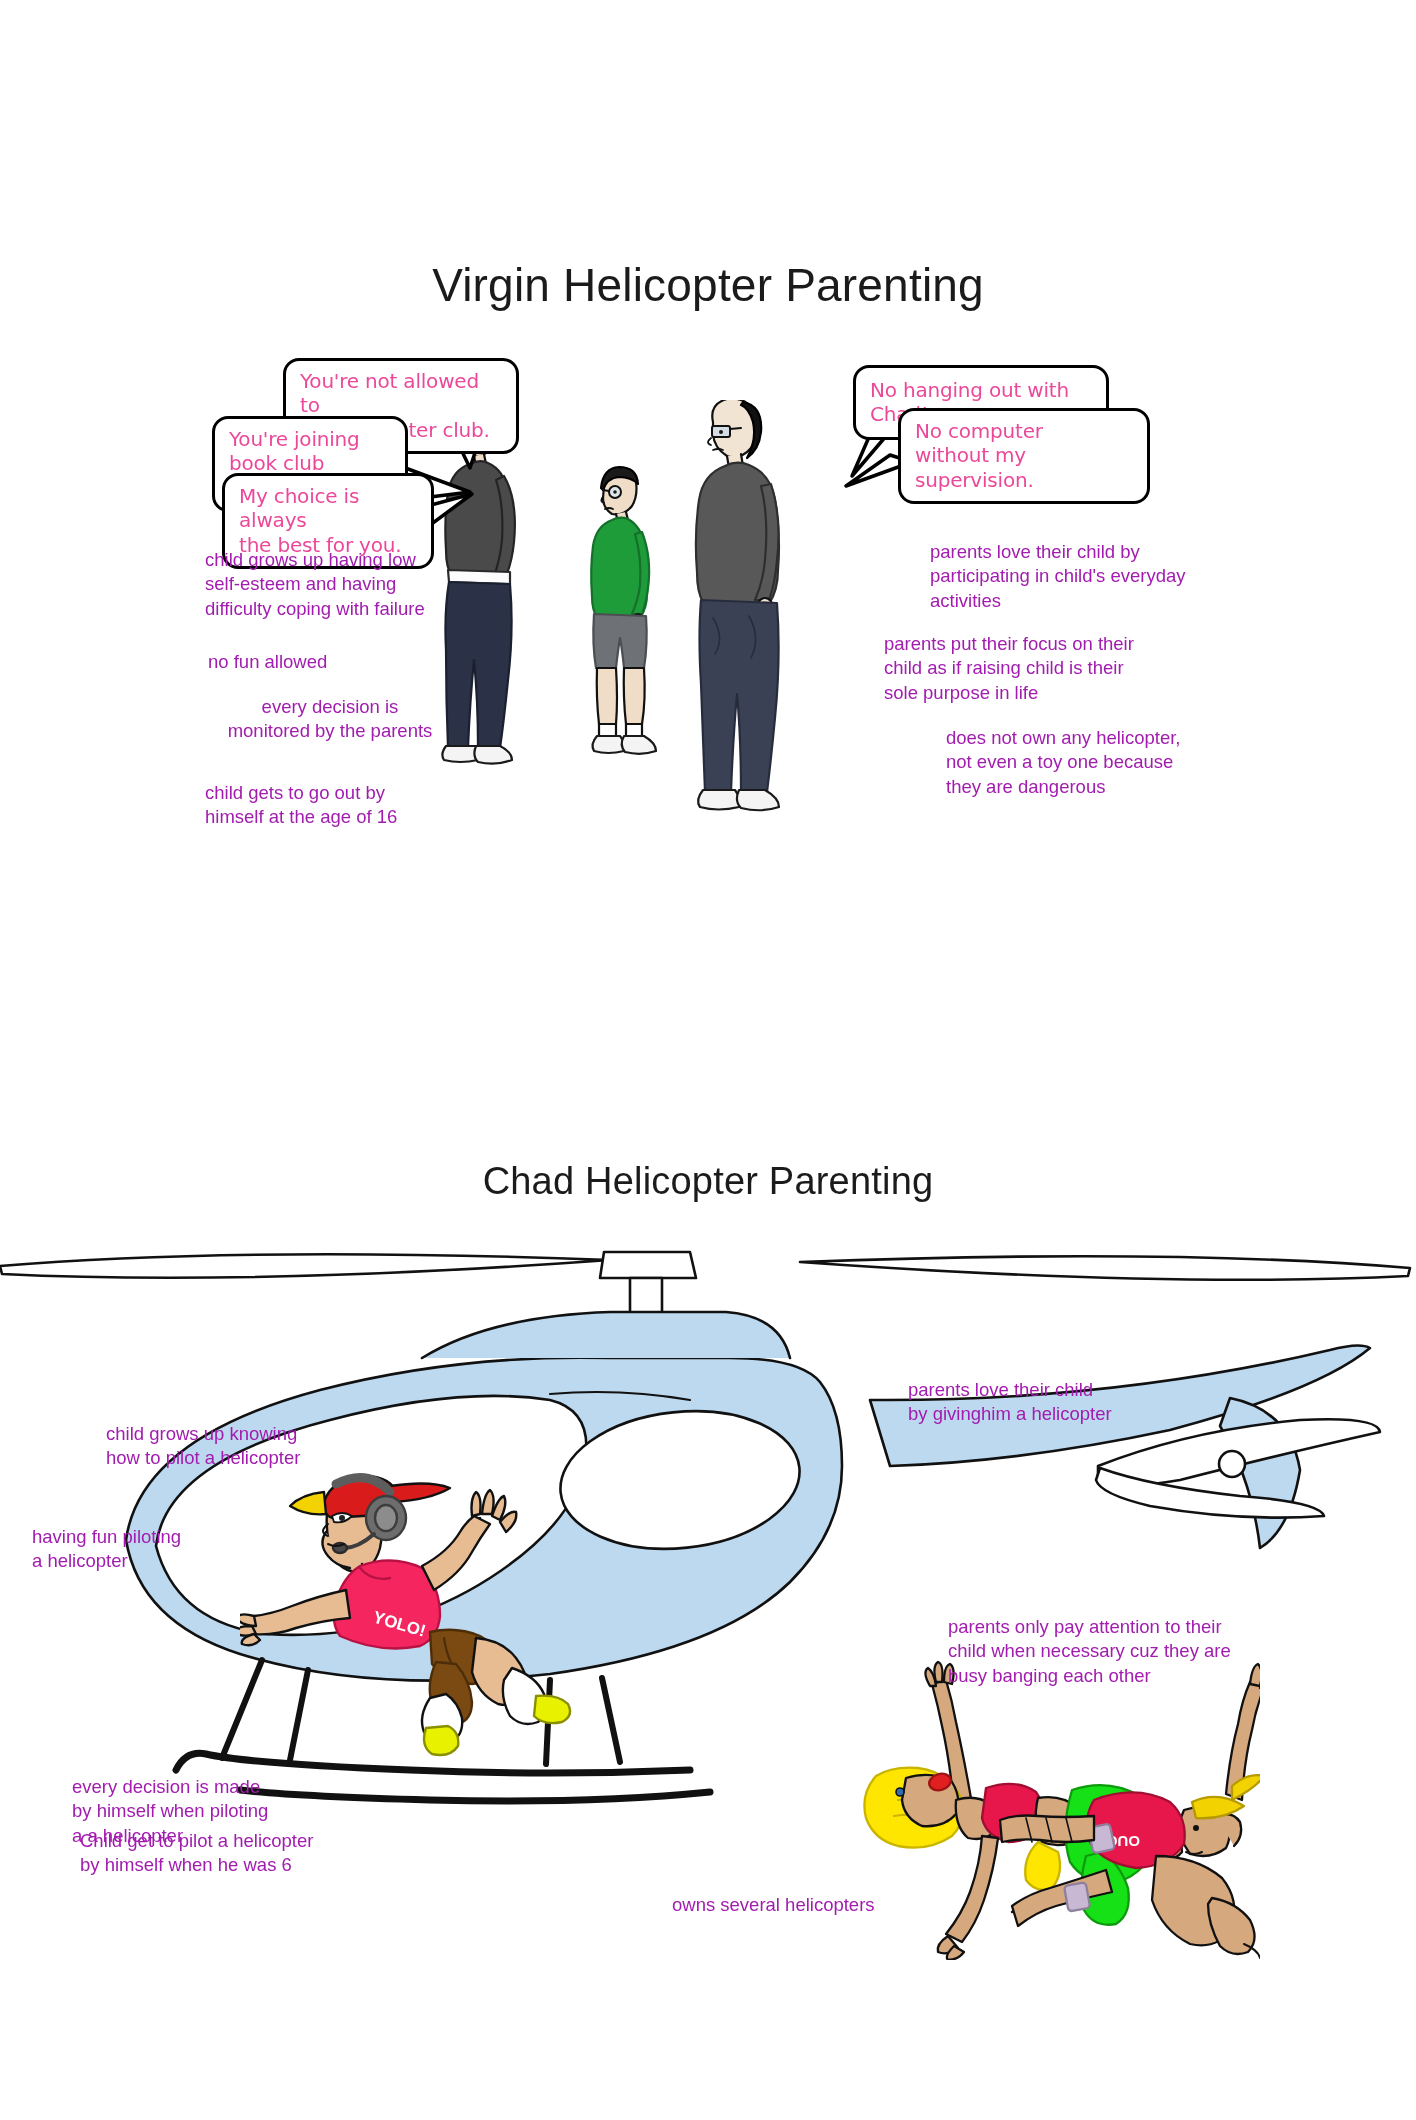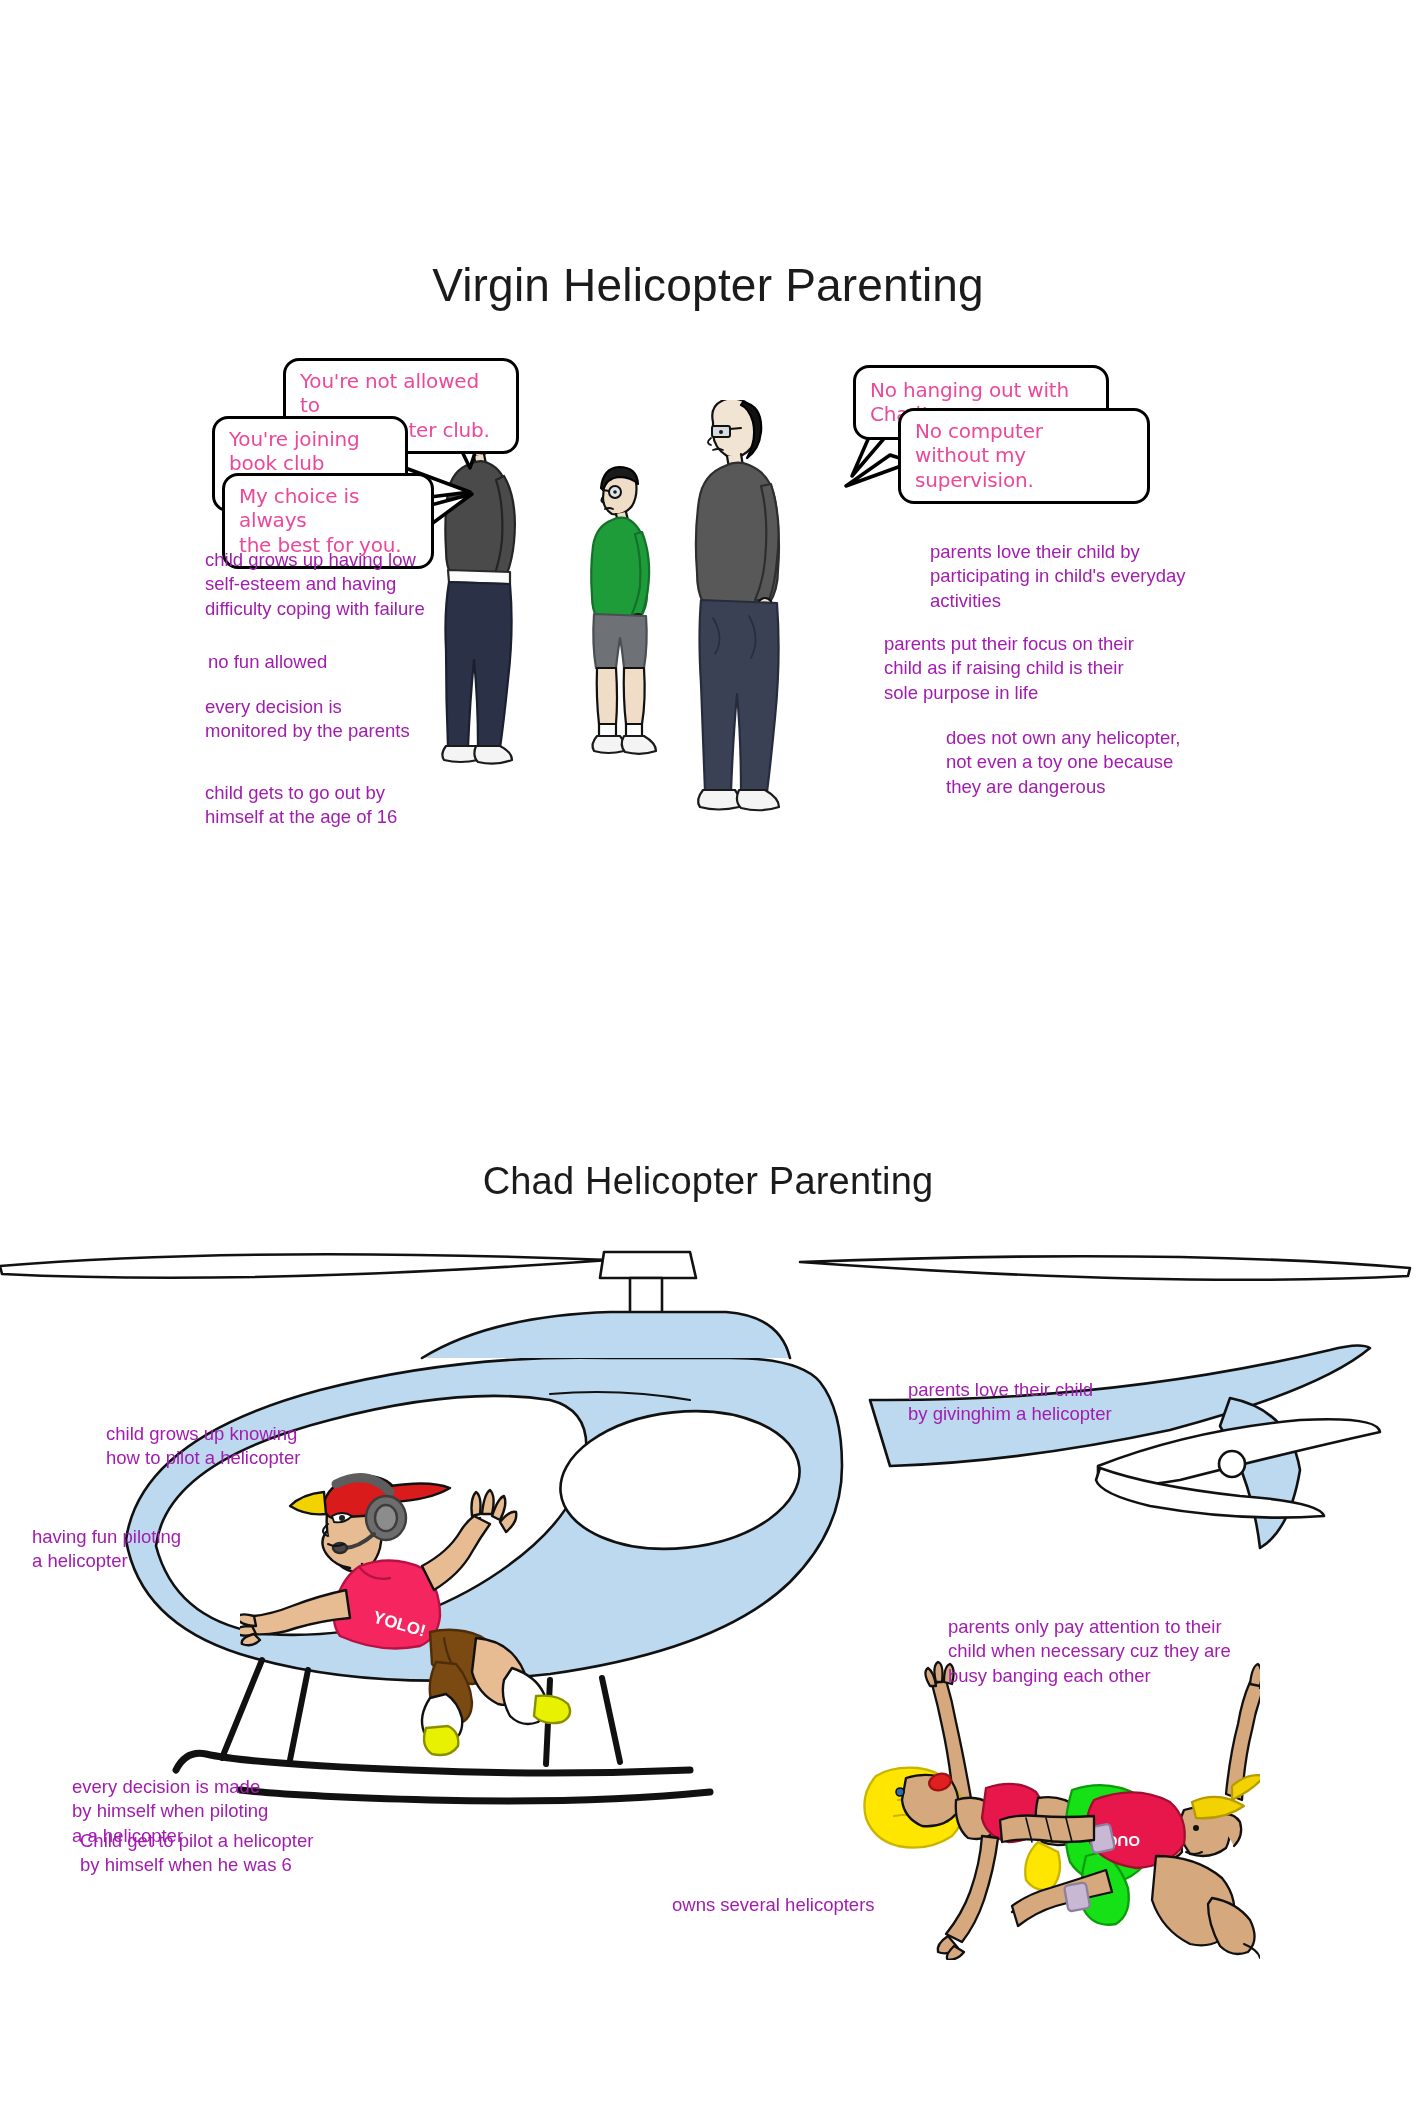--- a/index.html
+++ b/index.html
@@ -206,21 +206,21 @@
 
   <div class="bubble" style="left:853px; top:365px; width:256px; padding-top:10px; padding-bottom:10px;">No hanging out with Chad!</div>
 
   <div class="bubble" style="left:898px; top:408px; width:252px;">No computer
 without my supervision.</div>
 
   <div class="anno" style="left:205px; top:548px; width:240px;">child grows up having low
 self-esteem and having
 difficulty coping with failure</div>
   <div class="anno" style="left:208px; top:650px; width:240px;">no fun allowed</div>
-  <div class="anno" style="left:205px; top:695px; width:250px;">every decision is
+  <div class="anno" style="left:205px; top:695px; width:250px;text-align:center;">every decision is
 monitored by the parents</div>
   <div class="anno" style="left:205px; top:781px; width:250px;">child gets to go out by
 himself at the age of 16</div>
 
   <div class="anno" style="left:930px; top:540px; width:270px;">parents love their child by
 participating in child's everyday
 activities</div>
   <div class="anno" style="left:884px; top:632px; width:275px;">parents put their focus on their
 child as if raising child is their
 sole purpose in life</div>

